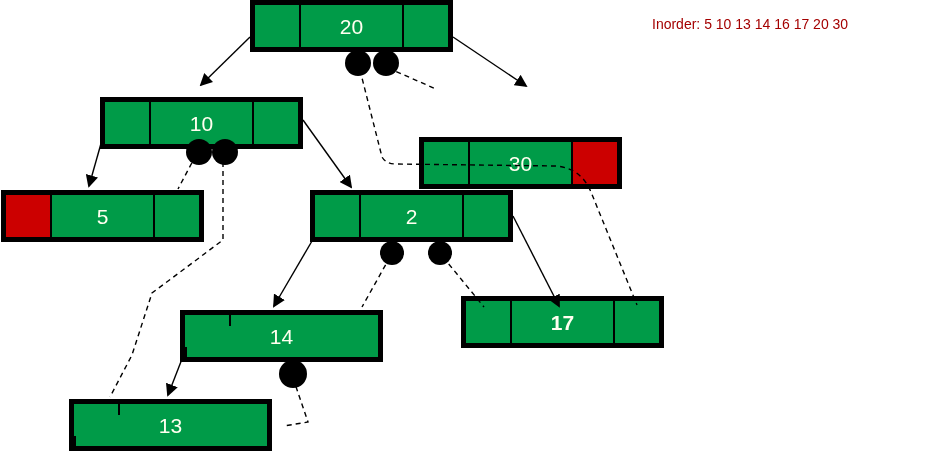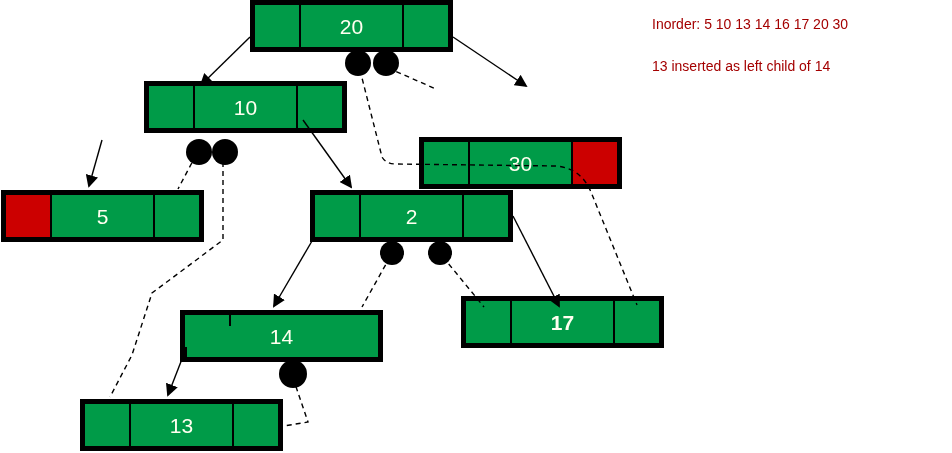--- a/index.html
+++ b/index.html
@@ -50,21 +50,21 @@
 <body>
 
 <div class="stage">
 
   <div class="node" style="left:250px; top:0px;">
     <div class="cell left"></div>
     <div class="cell mid">20</div>
     <div class="cell right"></div>
   </div>
 
-  <div class="node" style="left:100px; top:81px;margin-left:44px;">
+  <div class="node" style="left:100px; top:97px;">
     <div class="cell left"></div>
     <div class="cell mid">10</div>
     <div class="cell right"></div>
   </div>
 
   <div class="node" style="left:419px; top:89px;margin-top:48px;">
     <div class="cell left"></div>
     <div class="cell mid">30</div>
     <div class="cell right null"></div>
   </div>
@@ -86,21 +86,21 @@
     <div class="cell mid">14</div>
     <div class="cell right"></div>
   </div>
 
   <div class="node" style="left:461px; top:296px;font-weight:bold;">
     <div class="cell left"></div>
     <div class="cell mid">17</div>
     <div class="cell right"></div>
   </div>
 
-  <div class="node" style="left:80px; top:399px;">
+  <div class="node" style="left:69px; top:399px;flex-direction:column;">
     <div class="cell left"></div>
     <div class="cell mid">13</div>
     <div class="cell right"></div>
   </div>
 
   <svg class="links" width="952" height="453" viewBox="0 0 952 453">
     <defs>
       <marker id="arrow" viewBox="0 0 10 10" refX="8.5" refY="5" markerWidth="9" markerHeight="9" orient="auto-start-reverse">
         <path d="M 0 0 L 10 5 L 0 10 z"></path>
       </marker>
@@ -125,14 +125,13 @@
     <circle class="dot" cx="358" cy="63" r="13"></circle>
     <circle class="dot" cx="386" cy="63" r="13"></circle>
     <circle class="dot" cx="199" cy="152" r="13"></circle>
     <circle class="dot" cx="225" cy="152" r="13"></circle>
     <circle class="dot" cx="392" cy="253" r="12"></circle>
     <circle class="dot" cx="440" cy="253" r="12"></circle>
     <circle class="dot" cx="293" cy="374" r="14"></circle>
   </svg>
 
   <div class="note line1">Inorder: 5 10 13 14 16 17 20 30</div>
-  <div class="note line2">13 inserted as left child of 14</div>
 </div>
 
 </body></html>

